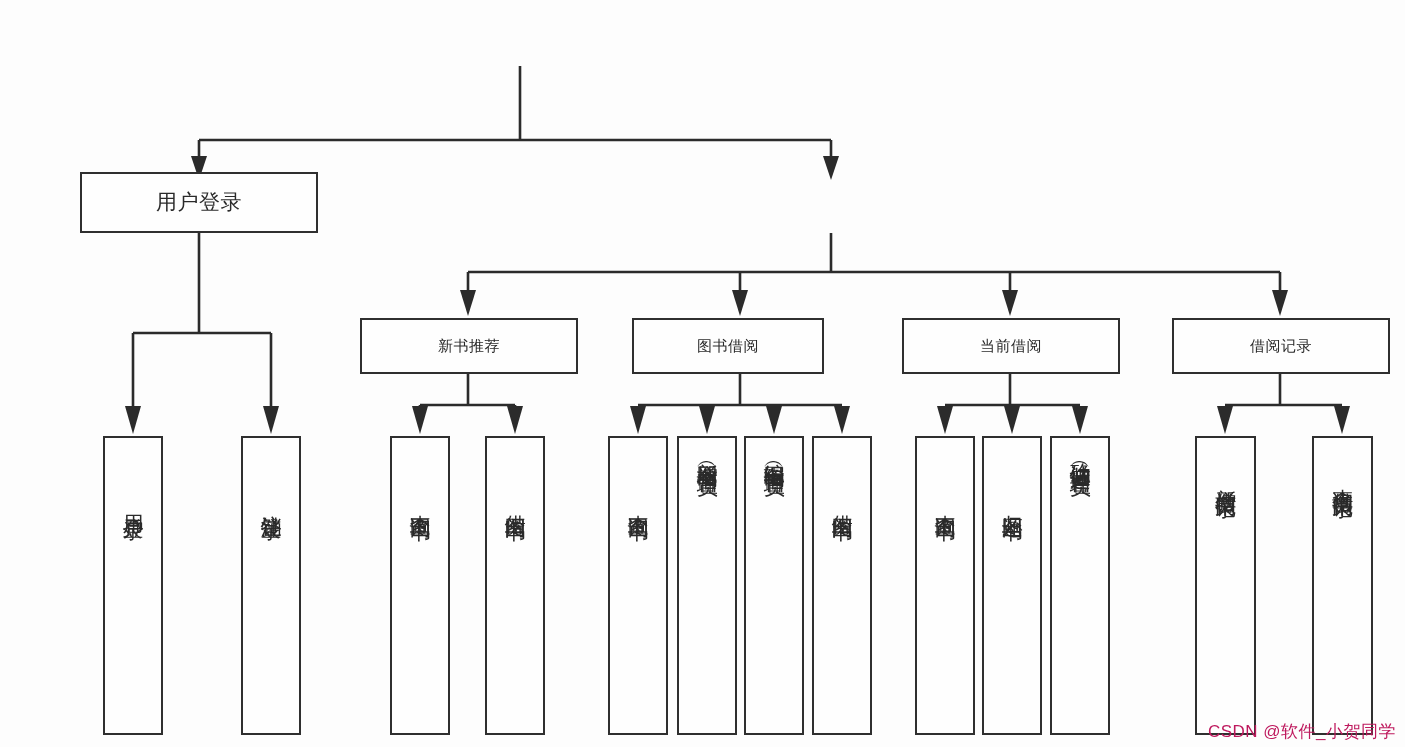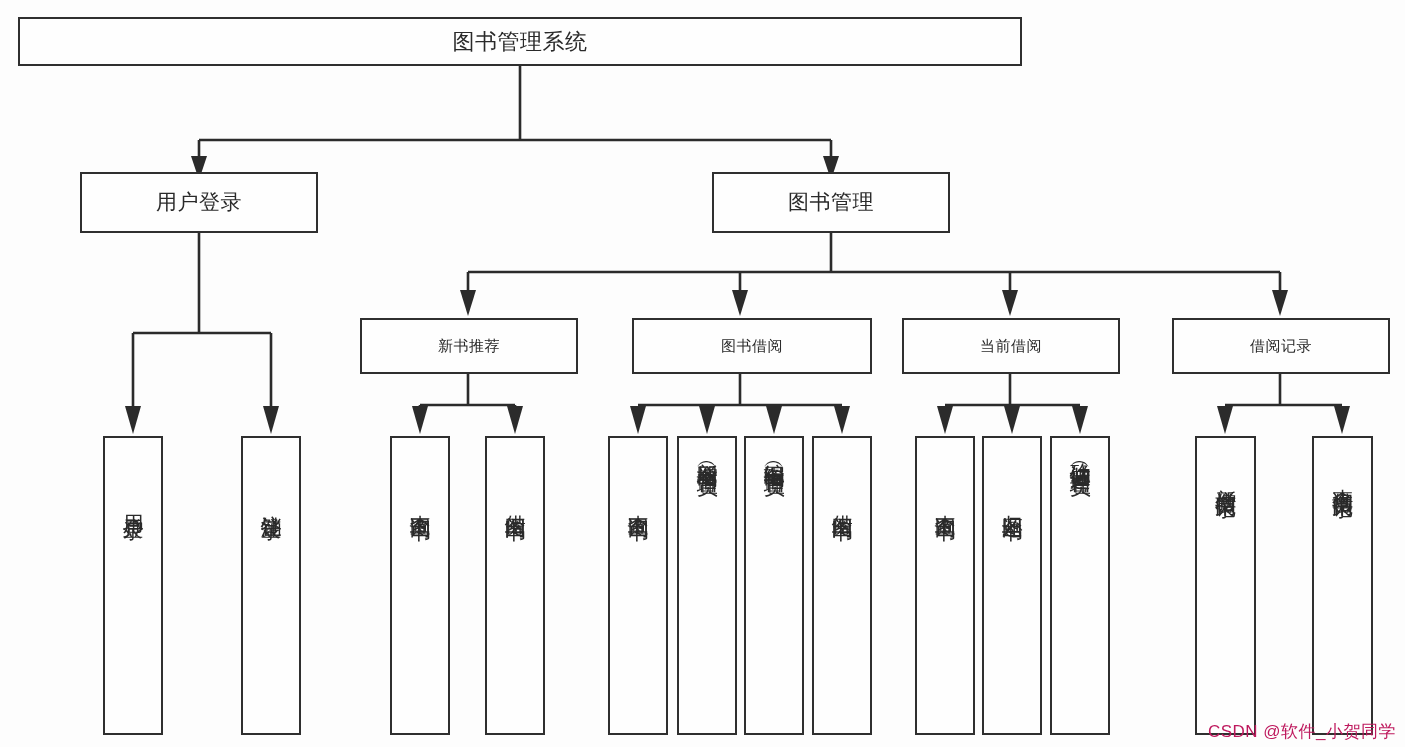--- a/index.html
+++ b/index.html
@@ -167,37 +167,31 @@
     <polygon class="arrowhead" points="937,406 953,406 945,434"></polygon>
     <polygon class="arrowhead" points="1004,406 1020,406 1012,434"></polygon>
     <polygon class="arrowhead" points="1072,406 1088,406 1080,434"></polygon>
 
     <line x1="1280" y1="374" x2="1280" y2="405"></line>
     <line x1="1225" y1="405" x2="1342" y2="405"></line>
     <polygon class="arrowhead" points="1217,406 1233,406 1225,434"></polygon>
     <polygon class="arrowhead" points="1334,406 1350,406 1342,434"></polygon>
   </svg>
 
-  <div class="node root">
-    <span class="label">图书管理系统</span>
-  </div>
 
   <div class="node lvl2" style="left:80px; top:172px; width:238px;">
     <span class="label">用户登录</span>
   </div>
 
-  <div class="node lvl2" style="left:712px; top:172px; width:238px;">
-    <span class="label">图书管理</span>
-  </div>
 
   <div class="node lvl3" style="left:360px; top:318px; width:218px;">
     <span class="label">新书推荐</span>
   </div>
 
-  <div class="node lvl3" style="left:632px; top:318px; width:240px;">
+  <div class="node lvl3" style="left:632px; top:318px; width:192px;">
     <span class="label">图书借阅</span>
   </div>
 
   <div class="node lvl3" style="left:902px; top:318px; width:218px;">
     <span class="label">当前借阅</span>
   </div>
 
   <div class="node lvl3" style="left:1172px; top:318px; width:218px;">
     <span class="label">借阅记录</span>
   </div>

